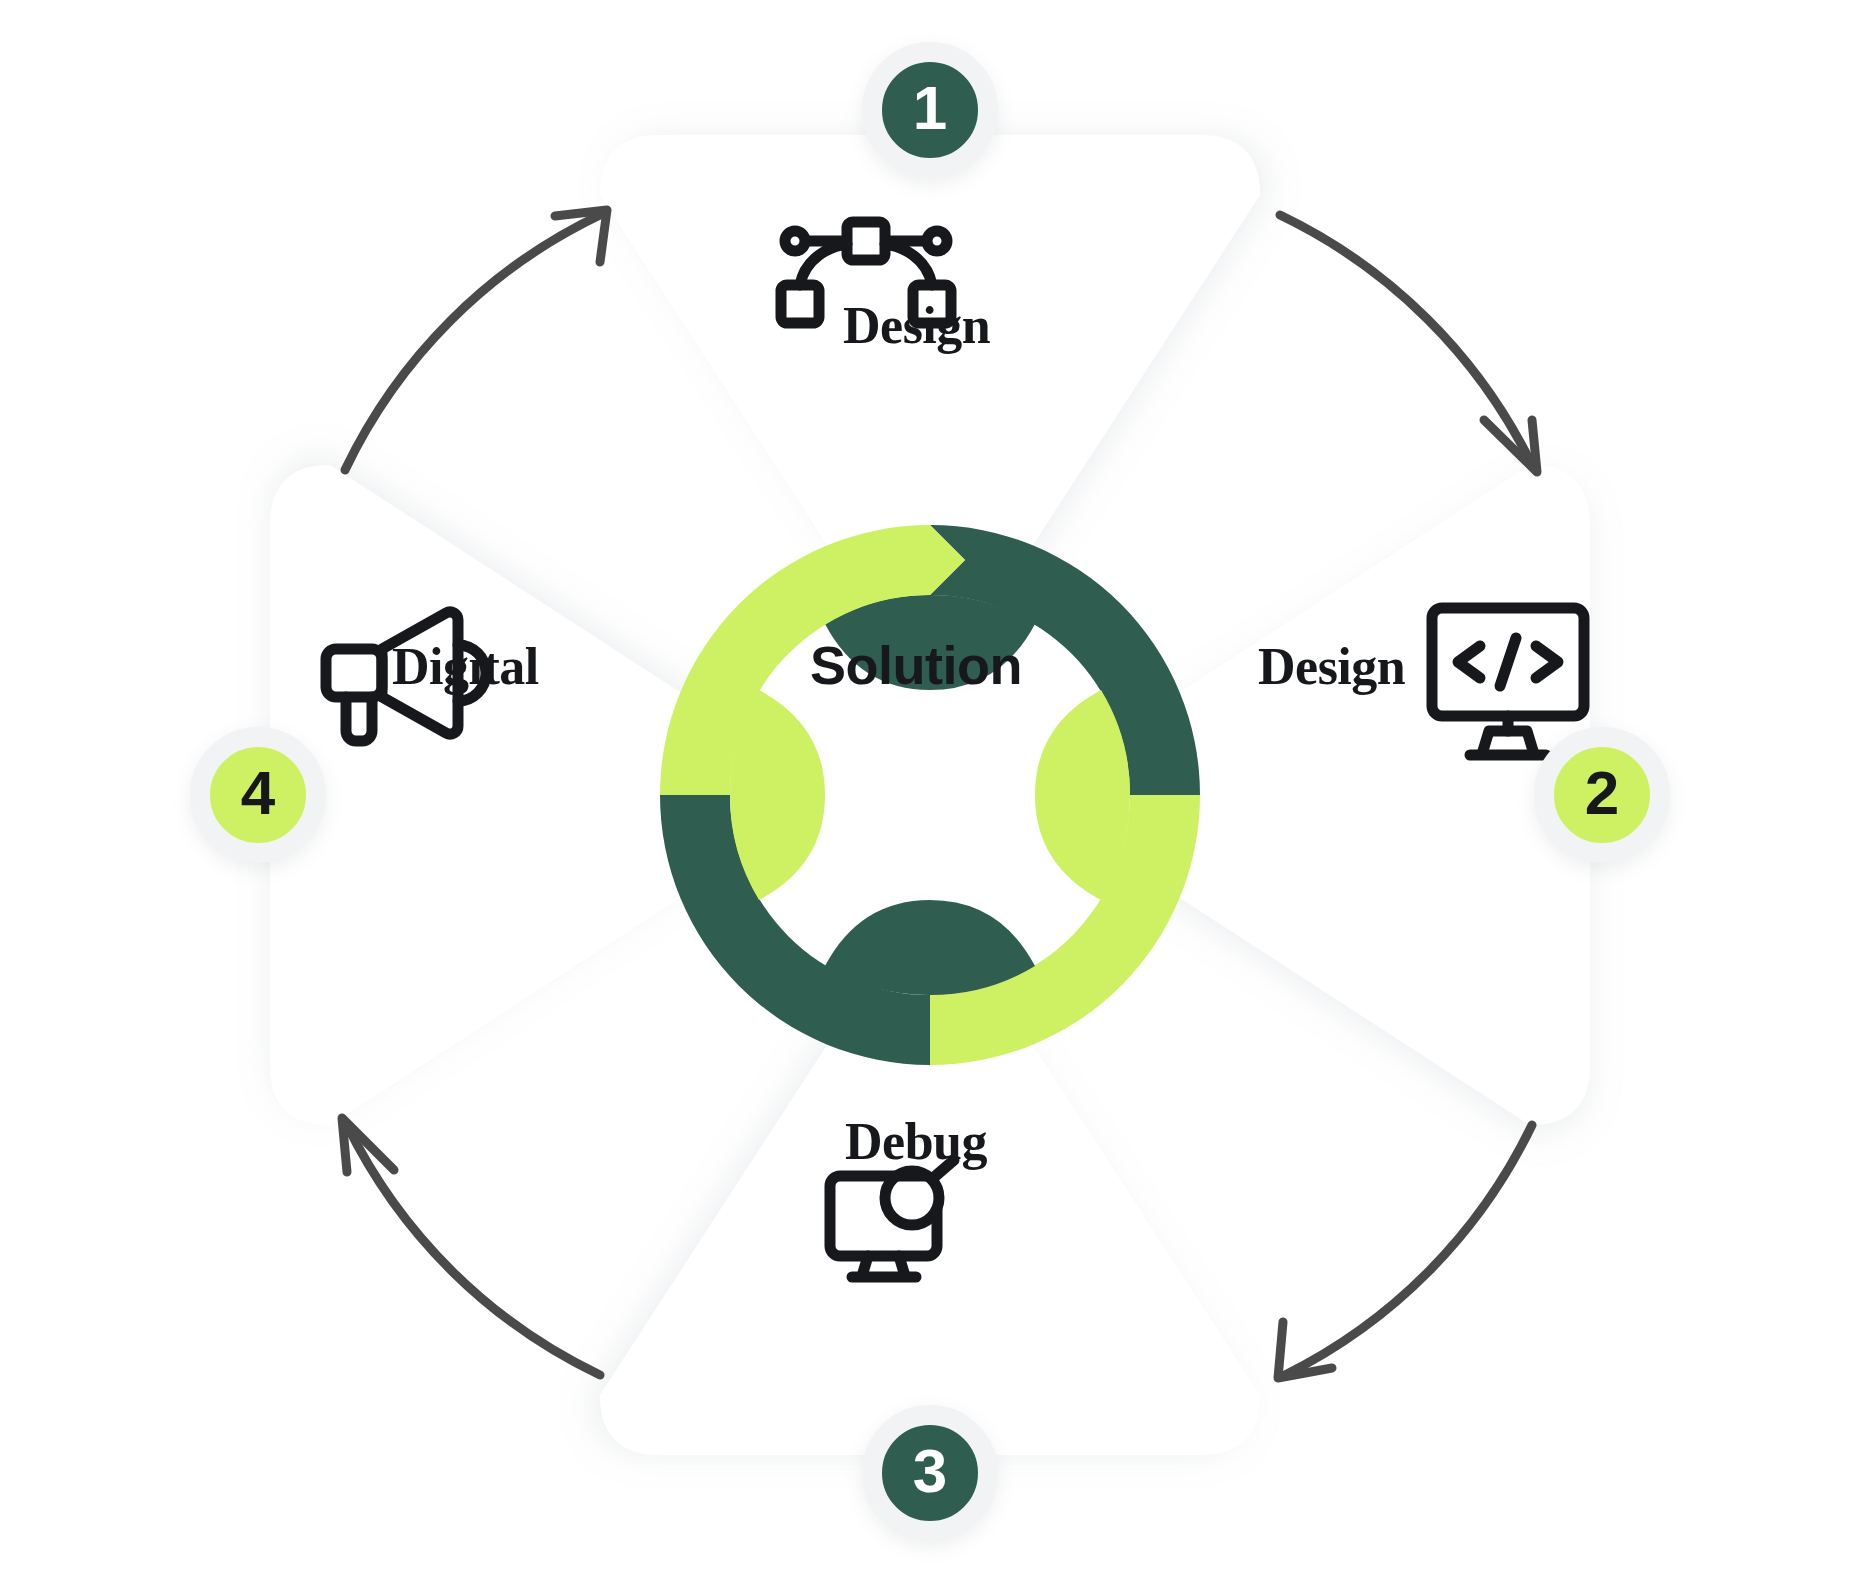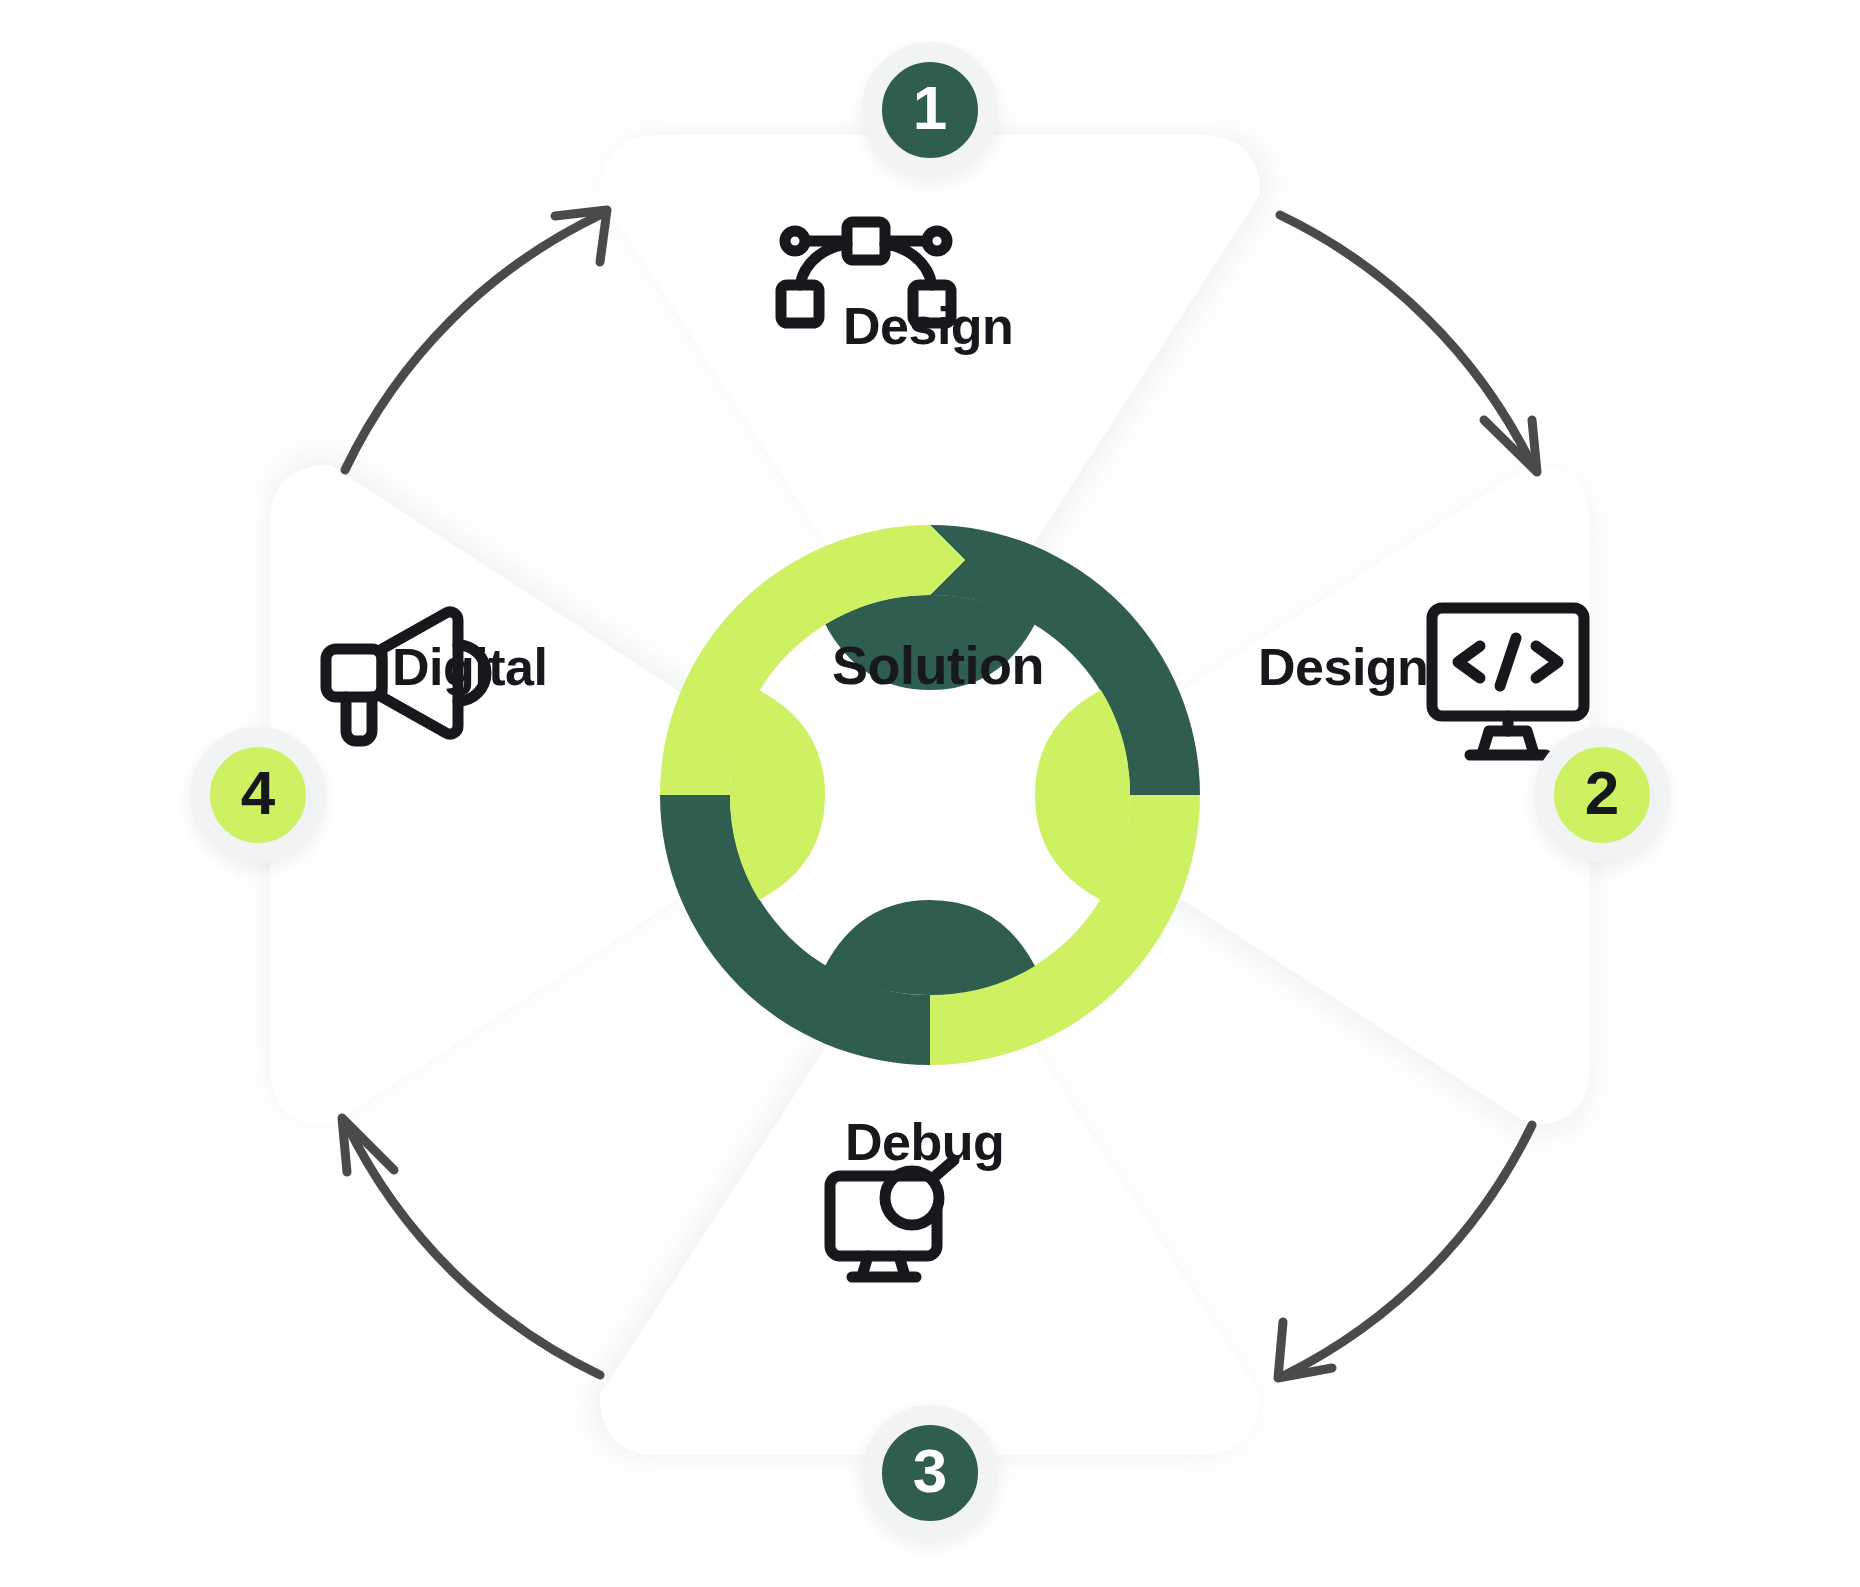--- a/index.html
+++ b/index.html
@@ -21,21 +21,21 @@
   }
   #diagram {
     position: absolute;
     left: 0;
     top: 0;
     width: 1860px;
     height: 1587px;
   }
   .petal-label {
     position: absolute;
-    font-family: Liberation Sans, sans-serif;
+    font-family: Liberation Serif, serif;
     font-weight: bold;
     font-size: 52px;
     color: #16181c;
     letter-spacing: -0.5px;
     white-space: nowrap;
     line-height: 1;
   }
   .center-label {
     position: absolute;
     font-family: "Liberation Sans", sans-serif;
@@ -223,21 +223,21 @@
     </g>
 
     <g transform="translate(326,623)" fill="none" stroke="#16181c" stroke-width="11" stroke-linecap="round" stroke-linejoin="round">
       <rect x="0" y="26" width="56" height="48" rx="10"></rect>
       <path d="M 56 26 L 120 -10 A 8 8 0 0 1 132 -3 L 132 103 A 8 8 0 0 1 120 110 L 56 74 Z"></path>
       <path d="M 132 22 A 28 28 0 0 1 132 78"></path>
       <path d="M 20 74 L 20 108 A 10 10 0 0 0 30 118 L 36 118 A 10 10 0 0 0 46 108 L 46 74"></path>
     </g>
   </svg>
 
-  <div class="center-label" style="left:810px; top:638px;margin-left:22px;">Solution</div>
+  <div class="center-label" style="left:810px; top:638px;">Solution</div>
 
   <div class="petal-label" style="left:843px; top:300px;">Design</div>
 
   <div class="petal-label" style="left:1258px; top:641px;">Design</div>
 
   <div class="petal-label" style="left:845px; top:1085px;margin-top:31px;">Debug</div>
 
   <div class="petal-label" style="left:392px; top:641px;">Digital</div>
 
   <div class="badge dark" style="left:862px; top:42px;">

